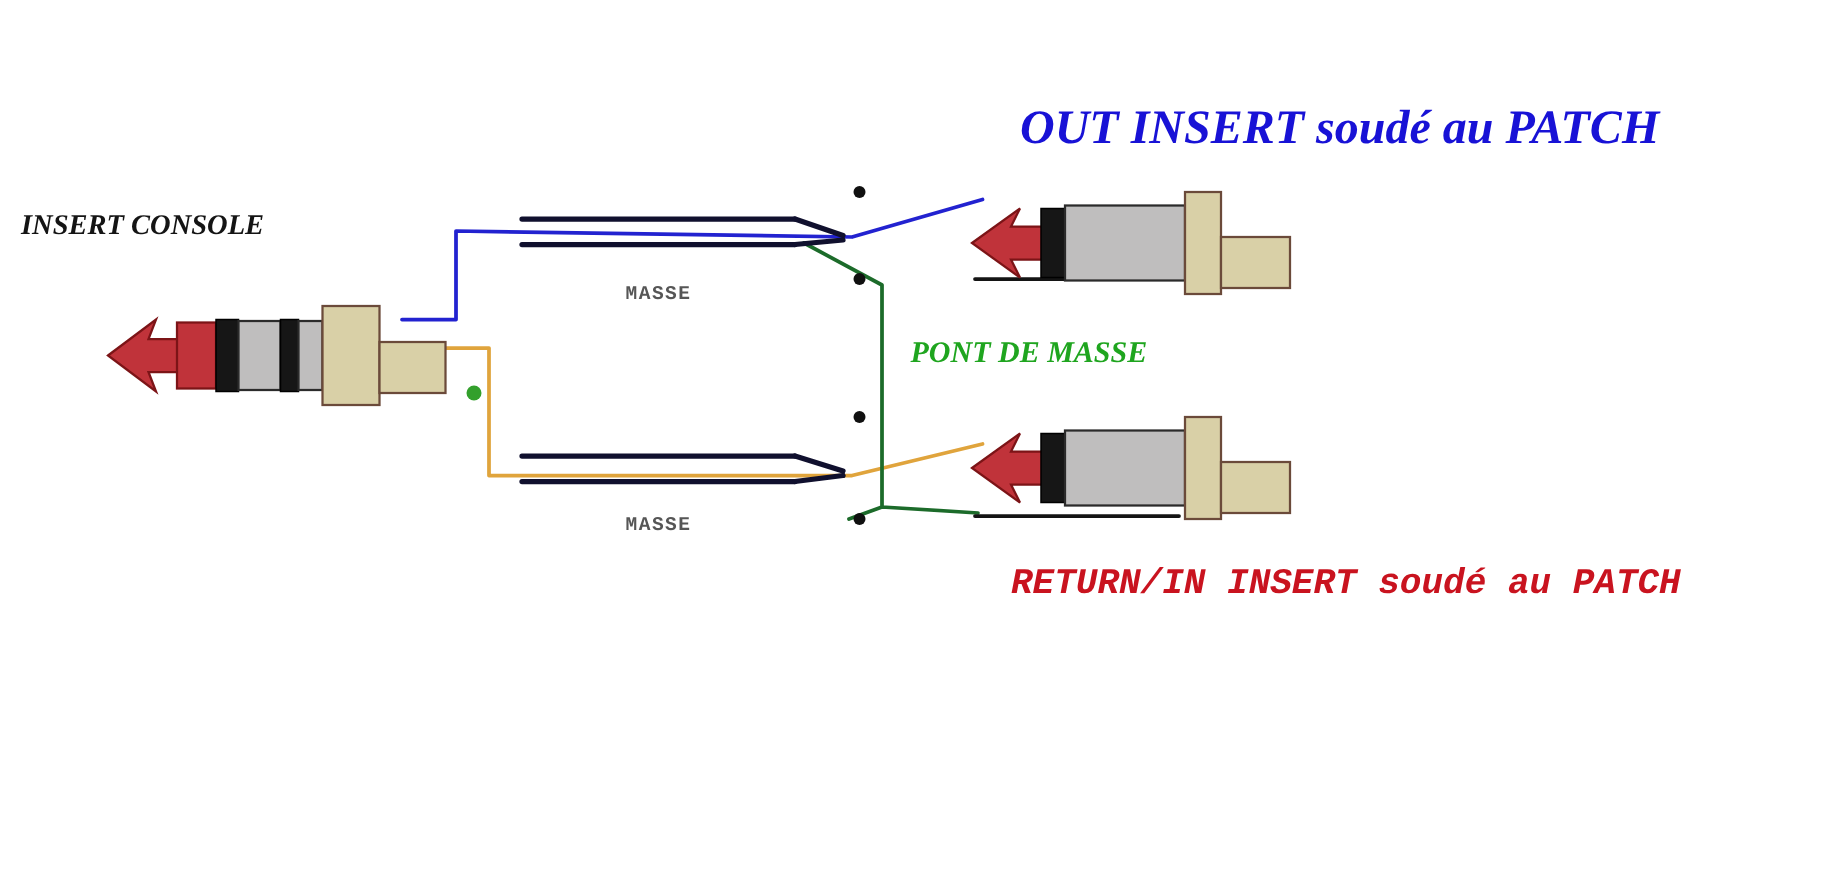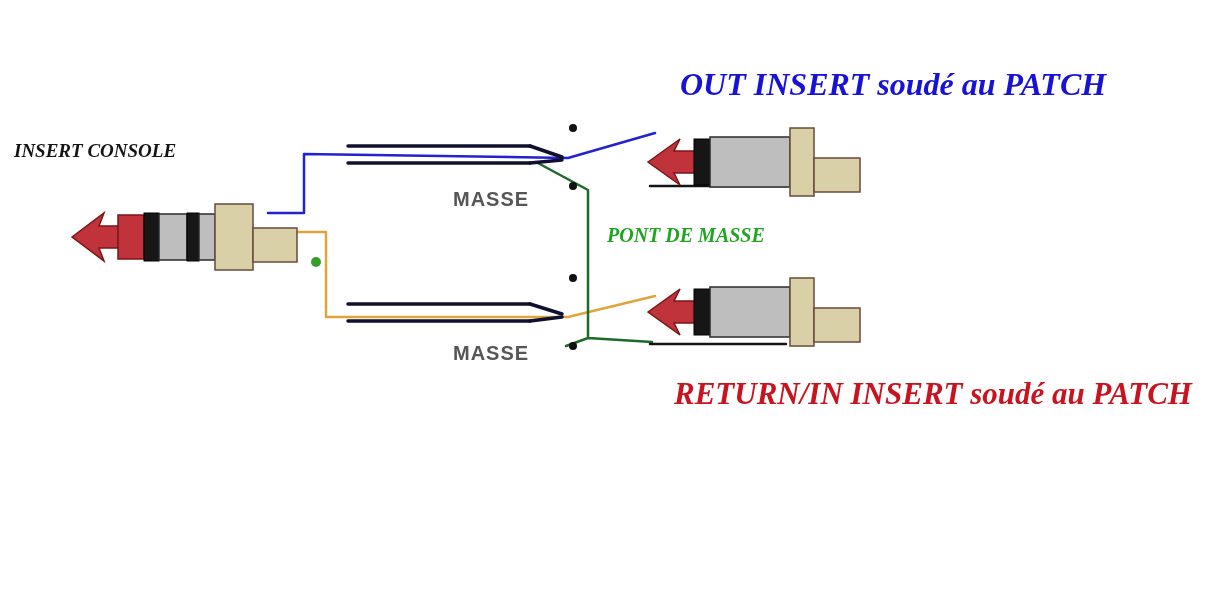--- a/index.html
+++ b/index.html
@@ -11,26 +11,26 @@
   .stage { position:relative; width:1220px; height:591px; background:#ffffff; }
   .stage svg { position:absolute; left:0; top:0; }
 
   .label {
     position:absolute; font-weight:bold; font-style:italic; white-space:nowrap;
     font-family:"Liberation Serif", serif;
   }
   .label-insert-console { left:14px;  top:140px; font-size:19px; color:var(--label-black,#141414); }
   .label-out-insert     { left:680px; top:66px;  font-size:32px; color:var(--label-blue,#1812d6); }
   .label-pont           { left:607px; top:224px; font-size:20px; color:var(--label-green,#1fa51f); }
-  .label-return         { left:674px; top:376px; font-size:31px; color:var(--label-red,#c9131f); }
+  .label-return         { left:674px; top:376px; font-size:24px; color:var(--label-red,#c9131f);font-family:Liberation Mono, monospace; }
 
   .masse {
-    position:absolute; font-family:Liberation Sans, sans-serif;
-    font-weight:bold; font-style:normal; font-size:20px;
-    letter-spacing:1px; color:var(--masse-gray,#565656);margin-left:36px;
+    position:absolute; font-family:Liberation Mono, monospace;
+    font-weight:bold; font-style:normal; font-size:13px;
+    letter-spacing:1px; color:var(--masse-gray,#565656);
   }
   .masse-top    { left:417px; top:188px; }
   .masse-bottom { left:417px; top:342px; }
 
   .wire { fill:none; stroke-width:2.5; stroke-linejoin:round; stroke-linecap:round; }
   .wire-blue   { stroke:var(--blue-wire,#2222d0); }
   .wire-orange { stroke:var(--orange-wire,#e0a43c); }
   .wire-green  { stroke:var(--green-wire,#1c6b2a); }
 
   .shield line { stroke:var(--shield-line,#10102e); stroke-width:3.5; stroke-linecap:round; }

